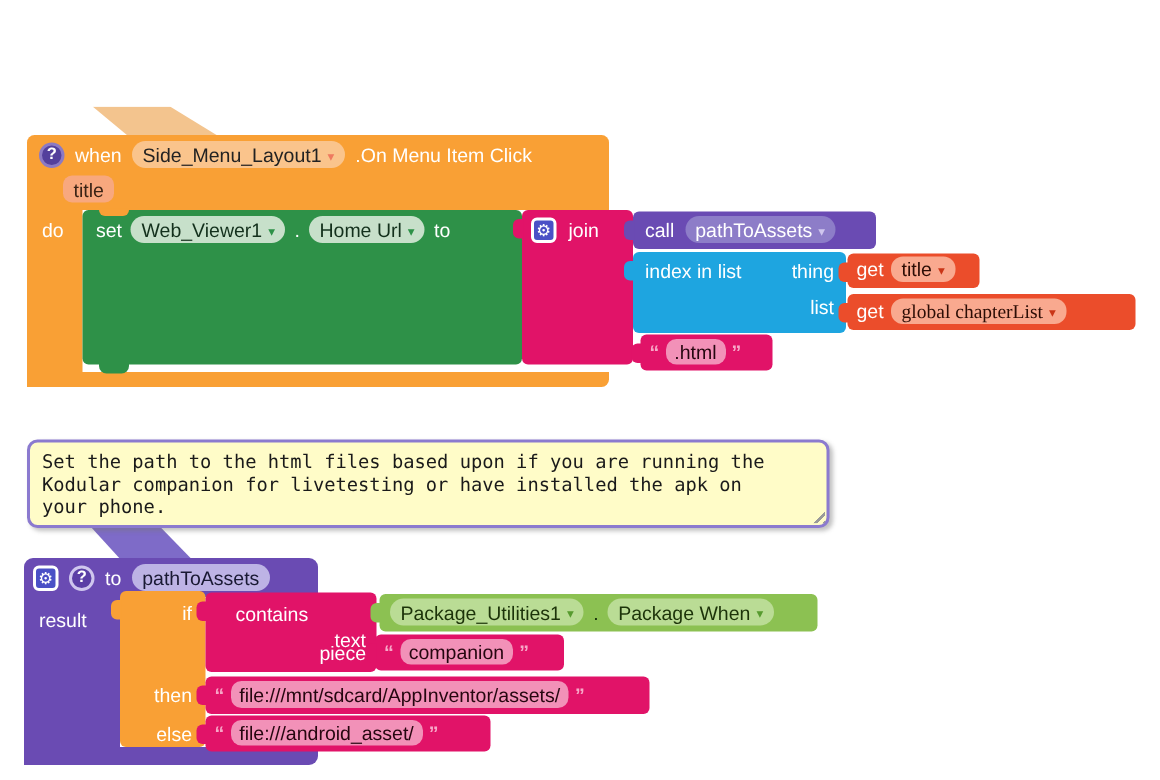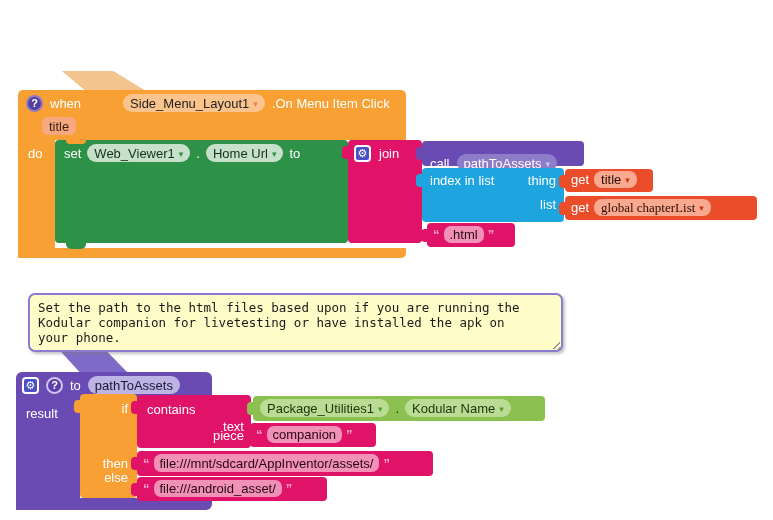--- a/index.html
+++ b/index.html
@@ -42,21 +42,21 @@
 
   
   .orange{background:#F9A035;}
   .green {background:#2E9148;}
   .magenta{background:#E11368;}
   .blue  {background:#1EA5E0;}
   .red   {background:#EB4D2B;}
   .purple{background:#6A4BB3;}
   .lgreen{background:#8CC152;color:#15300a;}
 
-  .f-orange{background:#FAC48C;color:#222;margin-left:35px;}  .f-orange .arr{color:#EE7A5F;}
+  .f-orange{background:#FAC48C;color:#222;}  .f-orange .arr{color:#EE7A5F;}
   .f-chip{background:#F8A87E;color:#3a2315;border-radius:6px;}
   .f-green{background:#C7E0CA;color:#13301c;} .f-green .arr{color:#2E9148;}
   .f-purpdd{background:#8D7DC8;color:#fff;}   .f-purpdd .arr{color:#CFC6EE;}
   .f-purped{background:#BDB3E5;color:#191933;border-radius:9px;}
   .f-red{background:#F9A98F;color:#2c0d05;}   .f-red .arr{color:#C93517;}
   .f-lgreen{background:#BADC95;color:#1c3309;} .f-lgreen .arr{color:#579B2F;}
   .f-pink{background:#F291B8;color:#25060f;border-radius:7px;}
   .quote{color:#F7A8C8;font-weight:bold;font-size:13px;}
 
   .lbl{white-space:nowrap;}
@@ -106,21 +106,21 @@
   </div>
 
   <div class="blk magenta tab" style="left:348px;top:140px;width:74px;height:103px;">
     <div class="row" style="padding:5px 6px;gap:8px;">
       <span class="gear">⚙</span>
       <span class="lbl">join</span>
     </div>
   </div>
 
   <div class="blk purple tab" style="left:422px;top:141px;width:162px;height:25px;">
-    <div class="row" style="padding:3px 8px;gap:7px;margin-top:10px;">
+    <div class="row" style="padding:3px 8px;gap:7px;">
       <span class="lbl">call</span>
       <span class="field f-purpdd">
         <span>pathToAssets</span>
         <span class="arr">▾</span>
       </span>
     </div>
   </div>
 
   <div class="blk blue tab" style="left:422px;top:168px;width:142px;height:54px;">
     <div class="row" style="padding:5px 8px 0 8px;">
@@ -156,21 +156,21 @@
     <div class="row" style="padding:3px 6px;gap:4px;">
       <span class="quote">“</span>
       <span class="field f-pink" style="height:17px;padding:0 6px;">
         <span>.html</span>
       </span>
       <span class="quote">”</span>
     </div>
   </div>
 
   <div class="tail tail2"></div>
-  <div class="comment c2" style="left:28px;top:293px;width:535px;height:59px;">
+  <div class="comment c2" style="left:18px;top:293px;width:535px;height:59px;">
     <div class="comment-text">Set the path to the html files based upon if you are running the
 Kodular companion for livetesting or have installed the apk on
 your phone.</div>
     <div class="resize-handle"></div>
   </div>
 
   <div class="blk purple" style="left:16px;top:372px;width:196px;height:26px;border-radius:6px 6px 0 0;">
     <div class="row" style="padding:4px 6px;gap:7px;">
       <span class="gear">⚙</span>
       <span class="help help-pr">?</span>
@@ -181,38 +181,38 @@
     </div>
   </div>
   <div class="blk purple" style="left:16px;top:398px;width:64px;height:112px;border-radius:0;">
     <span class="lbl" style="position:absolute;left:10px;top:8px;">result</span>
   </div>
   <div class="blk purple" style="left:16px;top:498px;width:196px;height:12px;border-radius:0 0 6px 6px;"></div>
 
   <div class="blk orange tab" style="left:80px;top:394px;width:57px;height:104px;">
     <span class="lbl" style="position:absolute;right:9px;top:7px;">if</span>
     <span class="lbl" style="position:absolute;right:9px;top:62px;">then</span>
-    <span class="lbl" style="position:absolute;right:9px;top:76px;">else</span>
+    <span class="lbl" style="position:absolute;right:9px;top:88px;">else</span>
   </div>
 
   <div class="blk magenta tab" style="left:137px;top:395px;width:114px;height:53px;">
-    <span class="lbl" style="position:absolute;left:10px;top:7px;">contains</span>
+    <span class="lbl" style="position:absolute;left:20px;top:7px;">contains</span>
     <span class="lbl" style="position:absolute;right:7px;top:24px;">text</span>
     <span class="lbl" style="position:absolute;right:7px;top:33px;">piece</span>
   </div>
 
   <div class="blk lgreen tab" style="left:253px;top:396px;width:292px;height:25px;">
     <div class="row" style="padding:3px 7px;gap:6px;">
       <span class="field f-lgreen">
         <span>Package_Utilities1</span>
         <span class="arr">▾</span>
       </span>
       <span class="lbl">.</span>
       <span class="field f-lgreen">
-        <span>Kodular Name</span>
+        <span>Package When</span>
         <span class="arr">▾</span>
       </span>
     </div>
   </div>
 
   <div class="blk magenta tab" style="left:250px;top:423px;width:126px;height:24px;">
     <div class="row" style="padding:3px 6px;gap:4px;">
       <span class="quote">“</span>
       <span class="field f-pink" style="height:17px;padding:0 6px;align-items:center;">
         <span>companion</span>

